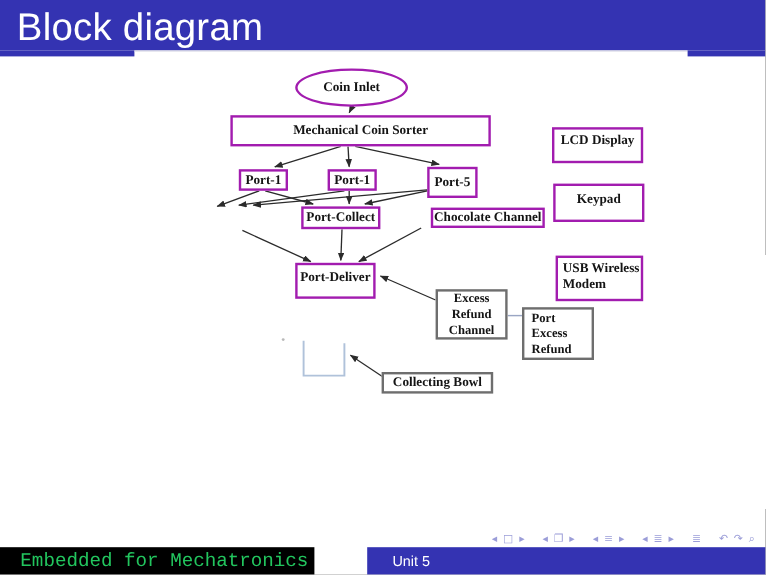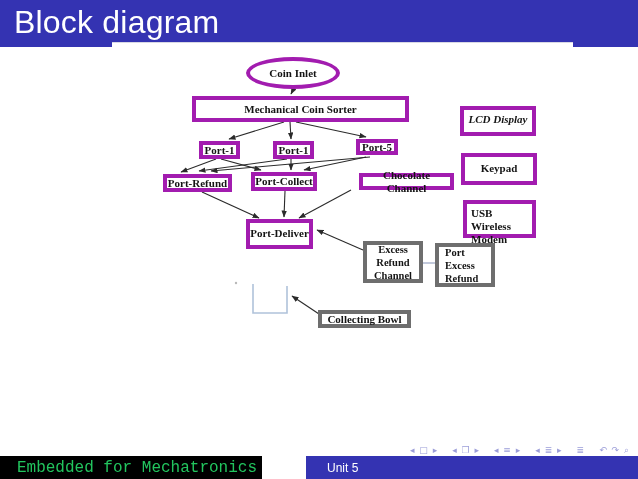--- a/index.html
+++ b/index.html
@@ -15,29 +15,29 @@
   .titlebar .title{
     position:absolute;left:14px;top:4px;font-size:32px;font-weight:400;
     letter-spacing:.2px;
   }
   .title-strip-left{position:absolute;left:0;top:42px;width:112px;height:5px;background:#3433b2;}
   .title-strip-right{position:absolute;left:573px;top:42px;width:65px;height:5px;background:#3433b2;}
   .title-strip-shadow{position:absolute;left:112px;top:42px;width:461px;height:1px;background:#d8d8e4;}
 
   
   .dbox{
-    position:absolute;border:4px solid #a21caf;background:#fff;color:#141414;
+    position:absolute;border:2px solid #a21caf;background:#fff;color:#141414;
     font-family:"Liberation Serif",serif;font-weight:700;font-size:11px;
     display:flex;align-items:center;justify-content:center;text-align:center;
     box-sizing:border-box;line-height:13px;
   }
   .ellipse{border-radius:50%;}
   .top-align{align-items:flex-start;}
   .pre{white-space:pre-line;}
-  .left-align{justify-content:flex-start;text-align:left;}
+  .left-align{justify-content:flex-start;text-align:left;margin-top:13px;}
   .gray-border{border-color:#6e6e6e;}
   .small{font-size:10.5px;}
 
   
   .wires{position:absolute;left:0;top:0;width:638px;height:479px;pointer-events:none;}
 
   
   .navbar{
     position:absolute;right:8px;top:444px;height:12px;display:flex;gap:14px;
     color:#9b9dd8;font-size:9px;line-height:12px;align-items:center;
@@ -106,27 +106,24 @@
   </div>
 
   <div class="dbox" style="left:199px;top:141px;width:41px;height:18px;">
     <span>Port-1</span>
   </div>
 
   <div class="dbox" style="left:273px;top:141px;width:41px;height:18px;">
     <span>Port-1</span>
   </div>
 
-  <div class="dbox" style="left:356px;top:139px;width:42px;height:16px;">
+  <div class="dbox" style="left:356px;top:139px;width:42px;height:26px;">
     <span>Port-5</span>
   </div>
 
-  <div class="dbox" style="left:163px;top:174px;width:69px;height:18px;">
-    <span>Port-Refund</span>
-  </div>
 
   <div class="dbox" style="left:251px;top:172px;width:66px;height:19px;">
     <span>Port-Collect</span>
   </div>
 
   <div class="dbox" style="left:334px;top:173px;width:95px;height:17px;margin-left:25px;">
     <span>Chocolate Channel</span>
   </div>
 
   <div class="dbox top-align" style="left:246px;top:219px;width:67px;height:30px;padding-top:4px;">
@@ -142,21 +139,21 @@
   <div class="dbox pre small left-align gray-border" style="left:435px;top:243px;width:60px;height:44px;padding-left:6px;">
     <span>Port
 Excess
 Refund</span>
   </div>
 
   <div class="dbox gray-border" style="left:318px;top:310px;width:93px;height:18px;">
     <span>Collecting Bowl</span>
   </div>
 
-  <div class="dbox top-align" style="left:460px;top:106px;width:76px;height:30px;padding-top:3px;font-style:italic;">
+  <div class="dbox top-align" style="left:460px;top:106px;width:76px;height:30px;padding-top:3px;">
     <span>LCD Display</span>
   </div>
 
   <div class="dbox top-align" style="left:461px;top:153px;width:76px;height:32px;padding-top:5px;">
     <span>Keypad</span>
   </div>
 
   <div class="dbox pre left-align top-align" style="left:463px;top:200px;width:73px;height:38px;padding:3px 0 0 4px;">
     <span>USB Wireless
 Modem</span>

